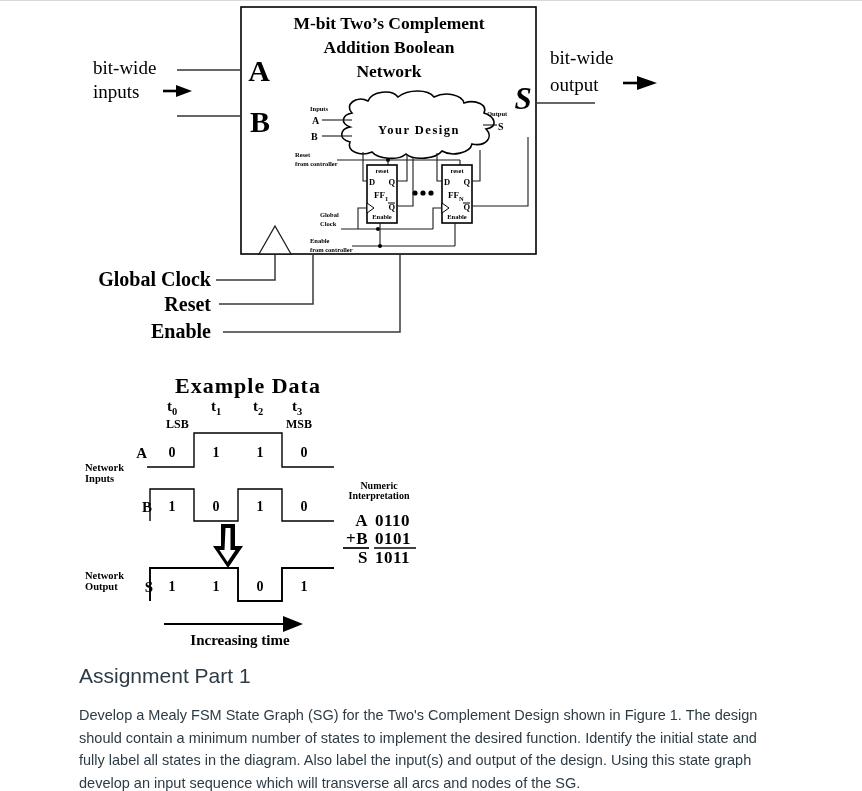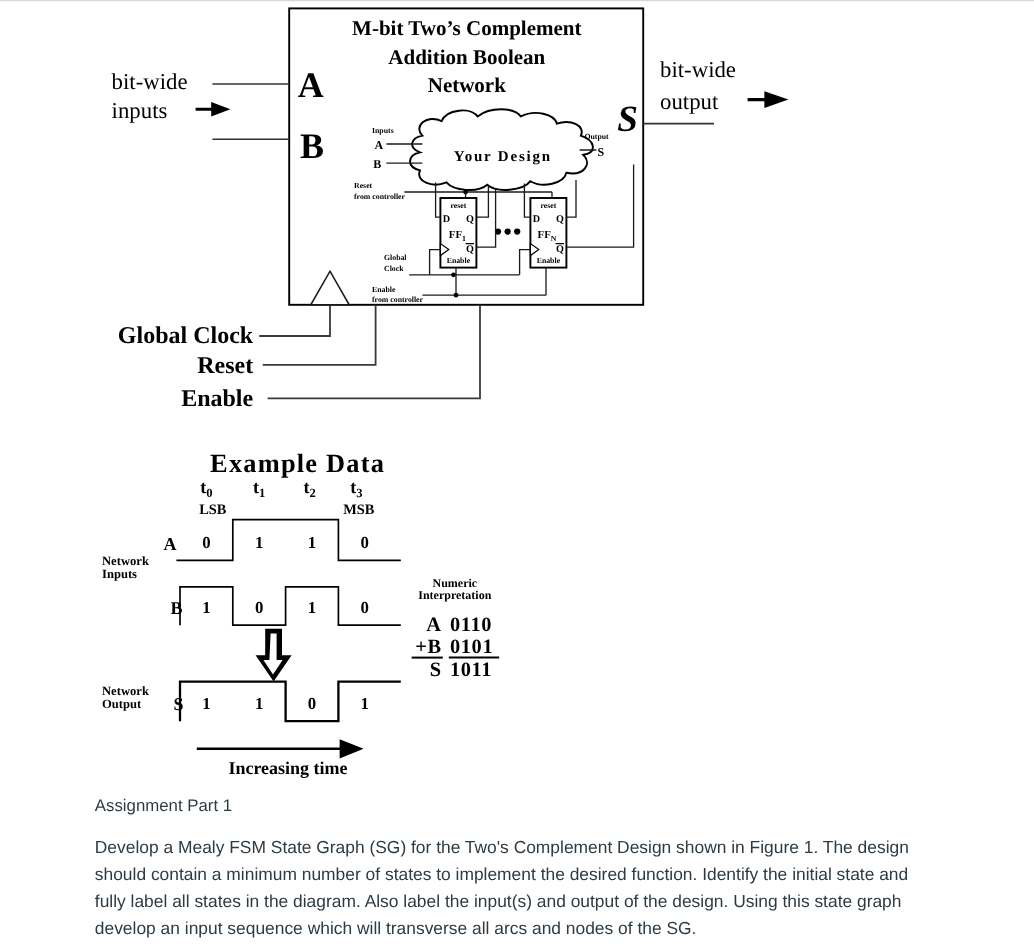--- a/index.html
+++ b/index.html
@@ -36,21 +36,21 @@
   .ctrl-wire{stroke:#3a3a3a;stroke-width:1.5;fill:none;}
   .io-wire{stroke:#333333;stroke-width:1.3;fill:none;}
   .box{fill:#ffffff;stroke:#000000;stroke-width:1.6;}
   .wave{stroke:#000000;fill:none;}
   .assignment{
     position:absolute;left:79px;top:662px;width:700px;
     font-family:"Liberation Sans","DejaVu Sans",sans-serif;
     color:#2d3b45;
   }
   .assignment h2{
-    margin:0 0 16px 0;font-size:14px;font-weight:400;line-height:1.2;
+    margin:0 0 16px 0;font-size:21px;font-weight:400;line-height:1.2;
   }
   .assignment p{
     margin:0;font-size:14.5px;line-height:1.55;font-weight:400;
   }
 </style>
 </head>
 <body>
 
 <div class="page">
 

